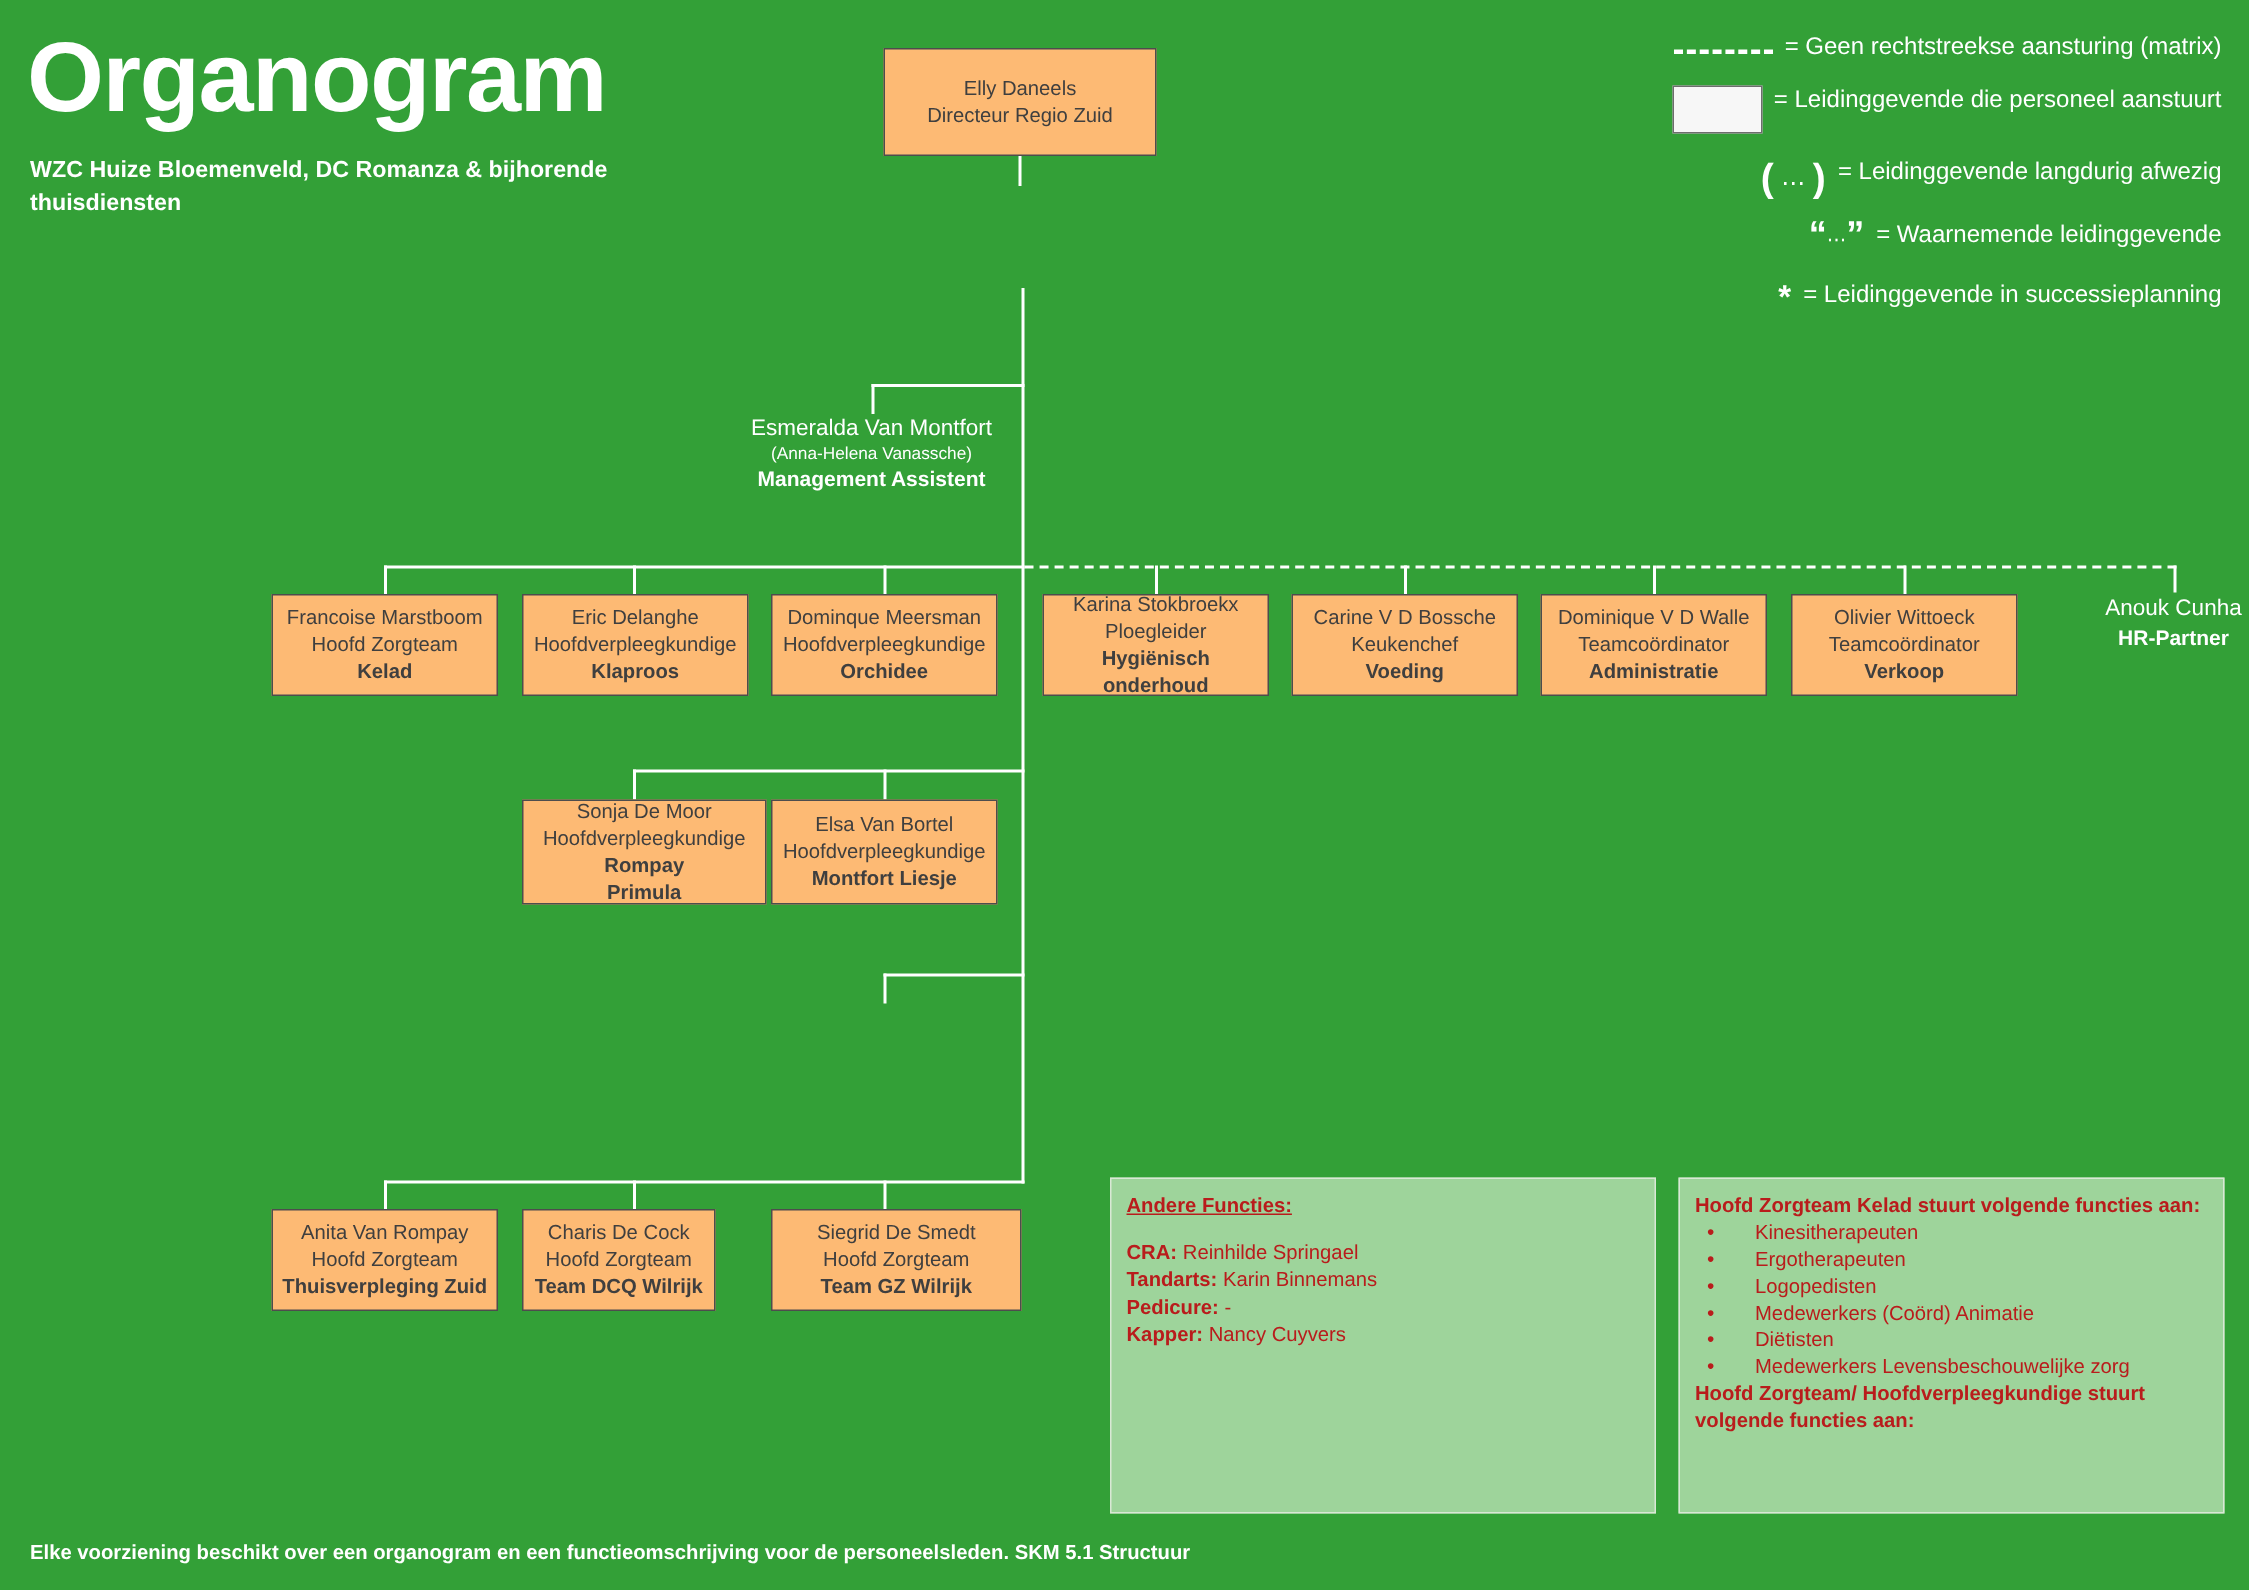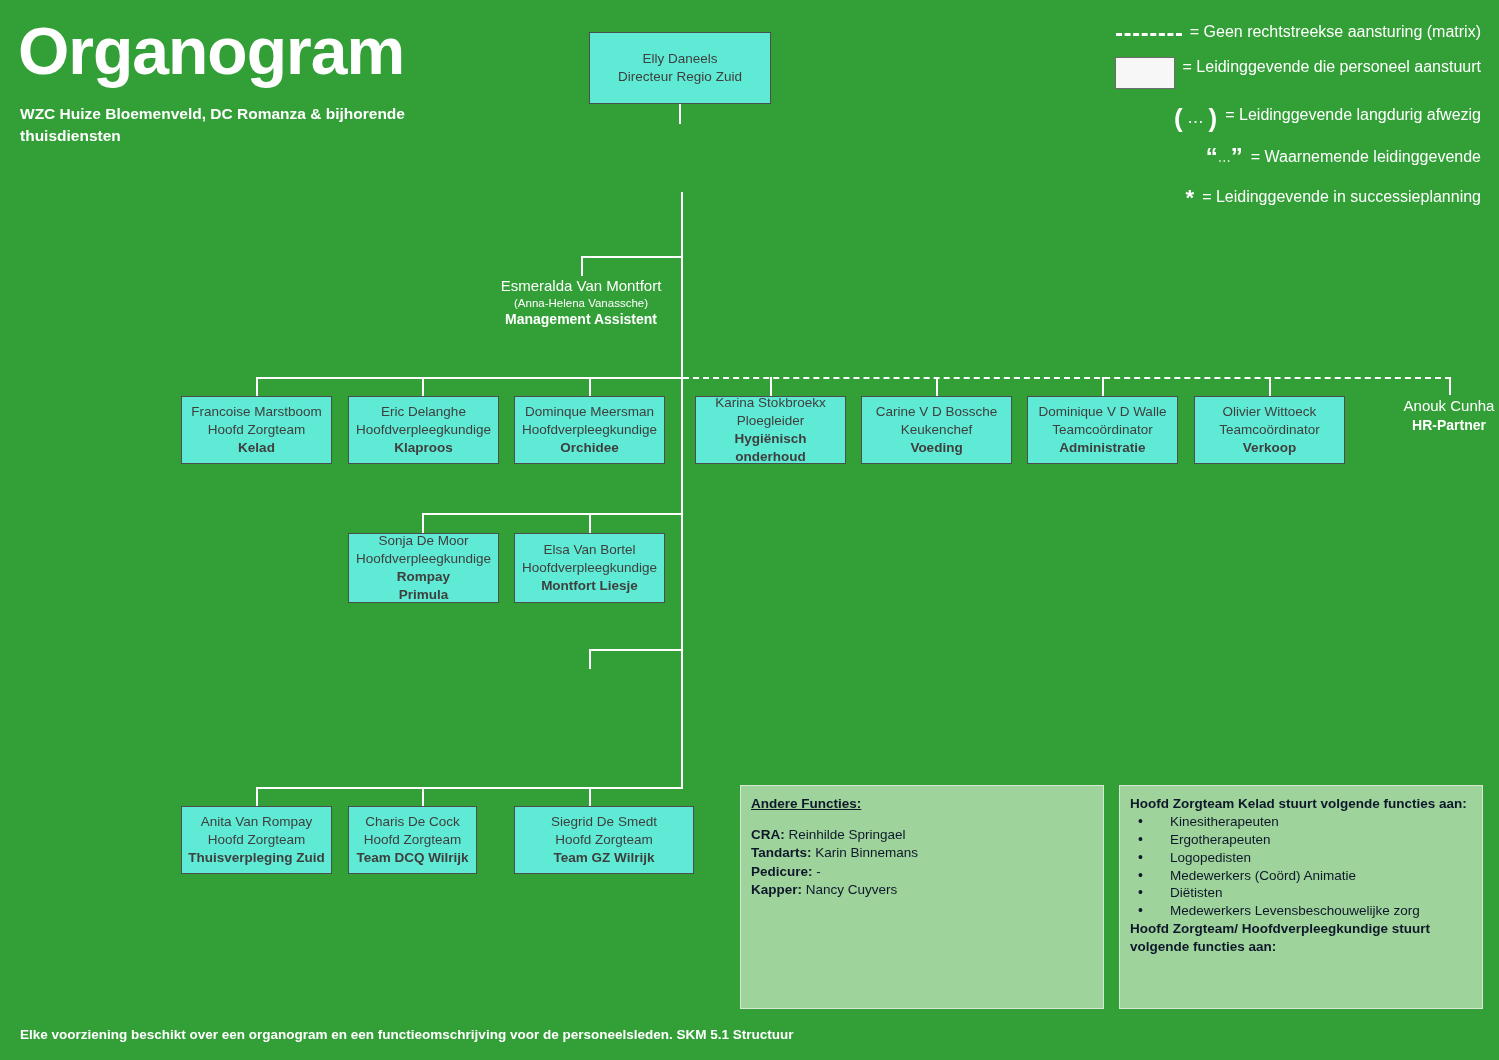--- a/index.html
+++ b/index.html
@@ -24,21 +24,21 @@
     font-size:15.5px;font-weight:bold;color:#ffffff;line-height:1.45;
   }
   .footer{
     position:absolute;left:20px;top:1027px;
     font-size:13.5px;font-weight:bold;color:#ffffff;
   }
 
   
   .node{
     position:absolute;
-    background:#5eead4;
+    background:#fdba74;
     border:1.5px solid #4d4d4d;
     box-sizing:border-box;
     display:flex;flex-direction:column;
     align-items:center;justify-content:center;
     text-align:center;
     color:#3f3f3f;
     font-size:13.5px;
     line-height:1.33;
     padding:3px 4px;
     z-index:5;
@@ -82,21 +82,21 @@
   .parensym .dots{font-size:16px;font-weight:normal;padding:0 5px;}
   .quotesym{font-size:24px;color:#ffffff;font-weight:bold;line-height:1;position:relative;top:-2px;}
   .starsym{font-size:22px;color:#ffffff;font-weight:bold;line-height:1;}
 
   
   .infopanel{
     position:absolute;
     background:#9ed49b;
     border:1px solid #d9e8d5;
     box-sizing:border-box;
-    color:#0f172a;
+    color:#b91c1c;
     font-size:13.5px;
     line-height:1.35;
     padding:9px 10px;
     z-index:5;
   }
   .infopanel .ttl{font-weight:bold;text-decoration:underline;}
   .infopanel .ttl2{font-weight:bold;}
   .infopanel .kv{margin-top:0;}
   .infopanel .kv b{font-weight:bold;}
   .infopanel ul{margin:0;padding:0 0 0 4px;list-style:none;}
@@ -235,21 +235,21 @@
     <span class="l2">Teamcoördinator</span>
     <span class="l3">Administratie</span>
   </div>
 
   <div class="node" style="left:1194px;top:396px;width:151px;height:68px;">
     <span class="l1">Olivier Wittoeck</span>
     <span class="l2">Teamcoördinator</span>
     <span class="l3">Verkoop</span>
   </div>
 
-  <div class="node" style="left:348px;top:533px;width:151px;height:70px;">
+  <div class="node" style="left:348px;top:533px;width:163px;height:70px;">
     <span class="l1">Sonja De Moor</span>
     <span class="l2">Hoofdverpleegkundige</span>
     <span class="l3">Rompay</span>
     <span class="l4">Primula</span>
   </div>
 
   <div class="node" style="left:514px;top:533px;width:151px;height:70px;">
     <span class="l1">Elsa Van Bortel</span>
     <span class="l2">Hoofdverpleegkundige</span>
     <span class="l3">Montfort Liesje</span>
@@ -261,21 +261,21 @@
     <span class="l2">Hoofd Zorgteam</span>
     <span class="l3">Thuisverpleging Zuid</span>
   </div>
 
   <div class="node" style="left:348px;top:806px;width:129px;height:68px;">
     <span class="l1">Charis De Cock</span>
     <span class="l2">Hoofd Zorgteam</span>
     <span class="l3">Team DCQ Wilrijk</span>
   </div>
 
-  <div class="node" style="left:514px;top:806px;width:180px;height:68px;">
+  <div class="node" style="left:514px;top:806px;width:167px;height:68px;">
     <span class="l1">Siegrid De Smedt</span>
     <span class="l2">Hoofd Zorgteam</span>
     <span class="l3">Team GZ Wilrijk</span>
   </div>
 
   <div class="infopanel" style="left:740px;top:785px;width:364px;height:224px;">
     <div class="ttl">Andere Functies:</div>
     <div class="spacer"></div>
     <div class="kv">
       <b>CRA:</b>

